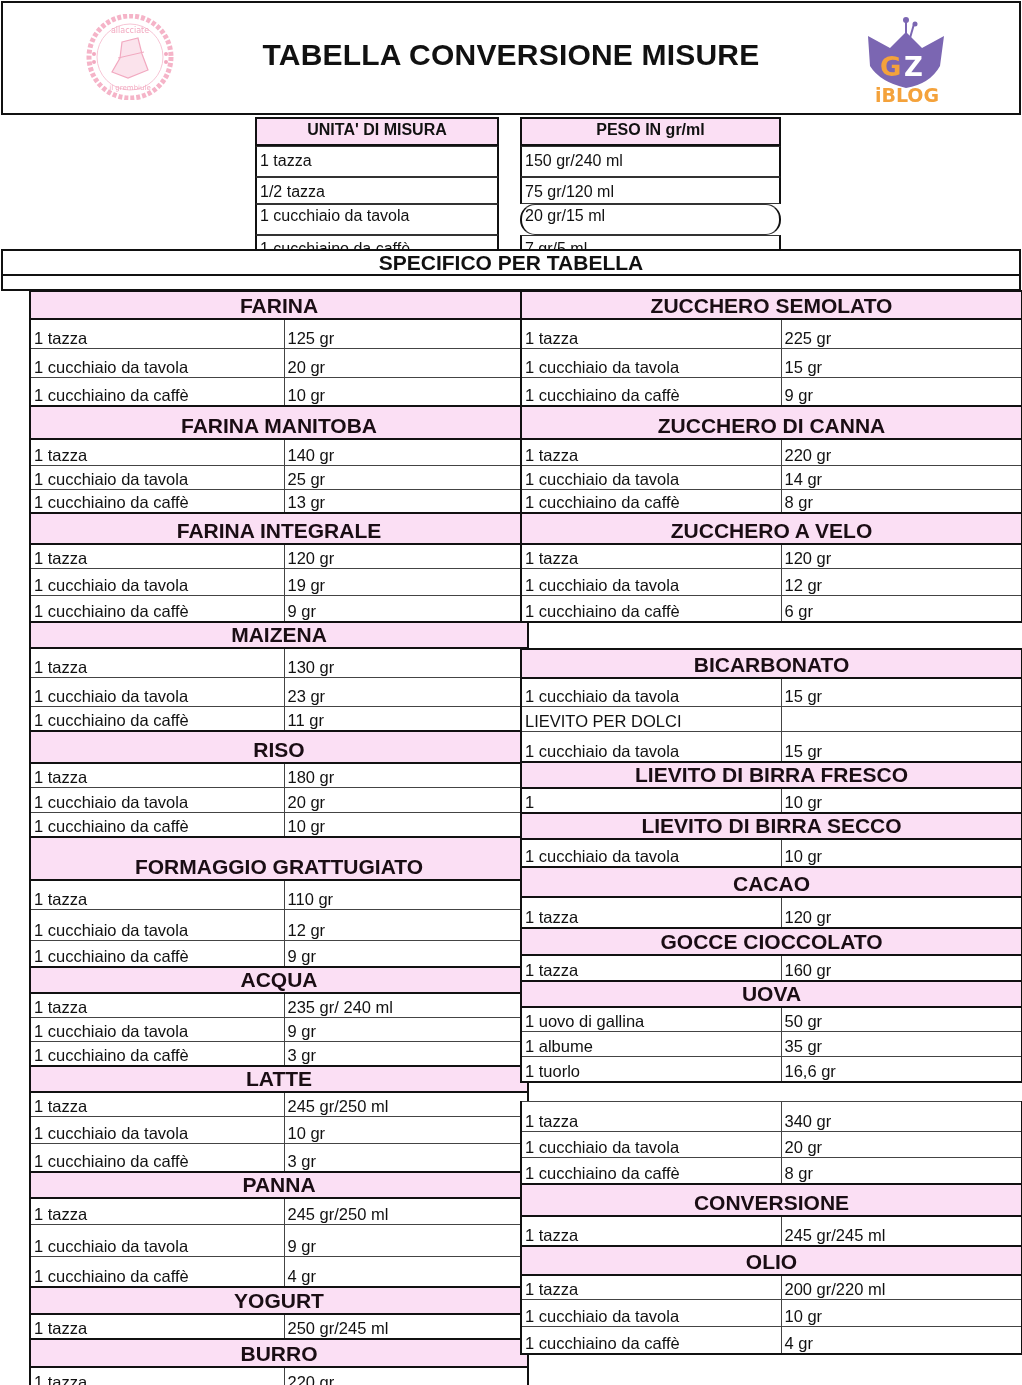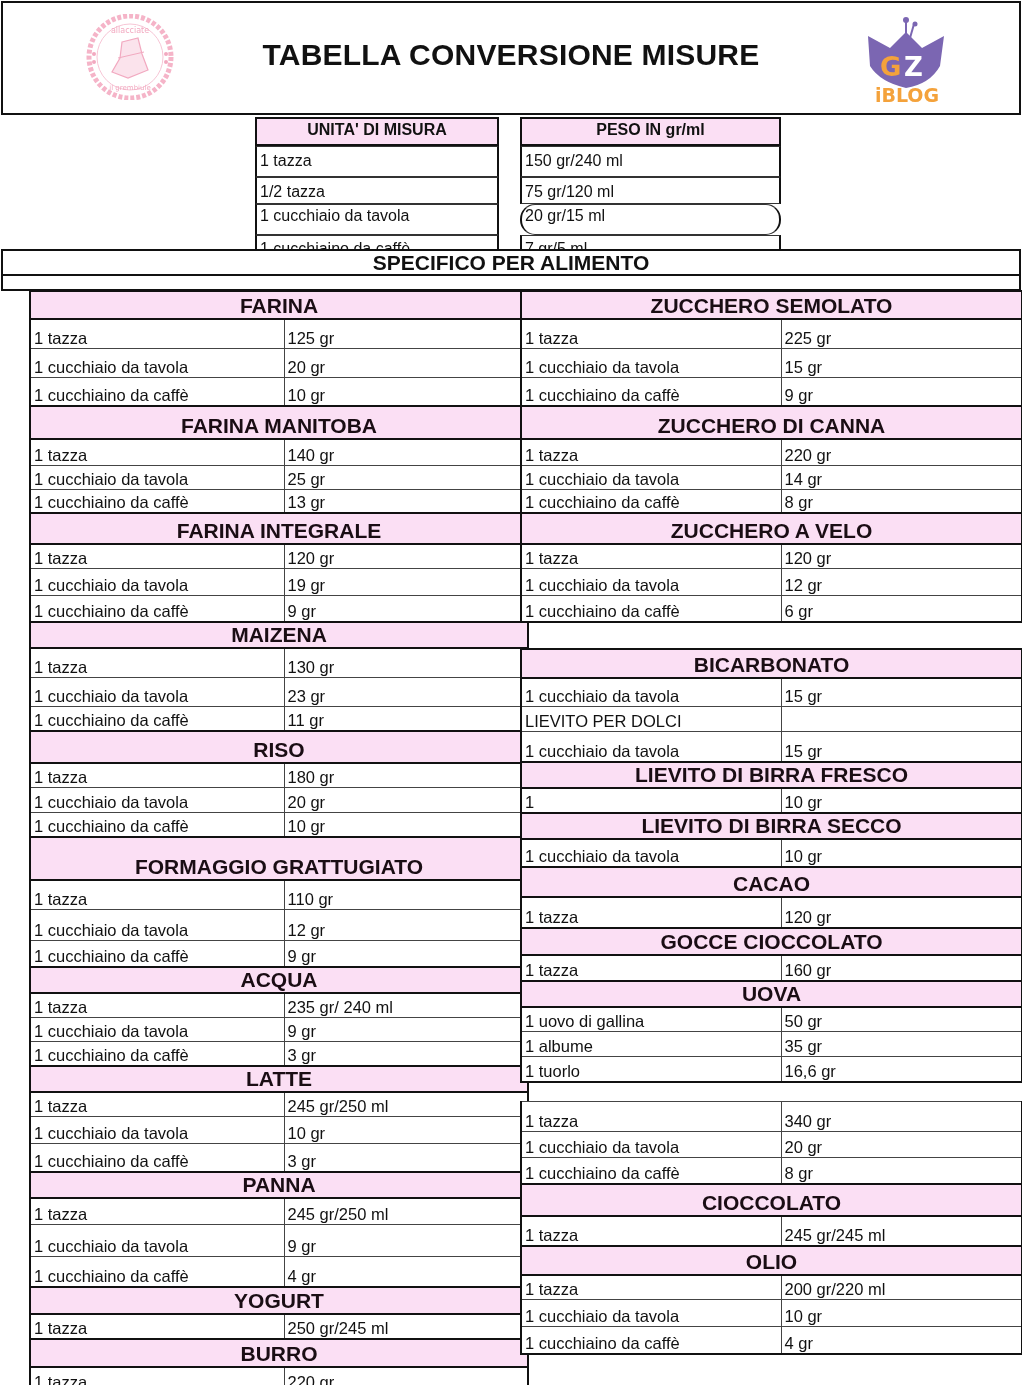--- a/index.html
+++ b/index.html
@@ -66,21 +66,21 @@
   <div class="cell" style="height:24px; line-height:26px;">1 cucchiaino da caffè</div>
 </div>
 <div class="abs" style="left:520px; top:117px; width:261px;">
   <div class="hdr" style="height:25px;">PESO IN gr/ml</div>
   <div class="cell" style="height:29px; line-height:27px;">150 gr/240 ml</div>
   <div class="cell" style="height:25px; line-height:27px;">75 gr/120 ml</div>
   <div class="cell" style="height:29px; line-height:22px;border-radius:15px;">20 gr/15 ml</div>
   <div class="cell" style="height:24px; line-height:26px;">7 gr/5 ml</div>
 </div>
 
-<div class="abs spec">SPECIFICO PER ALIMENTO</div>
+<div class="abs spec">SPECIFICO PER TABELLA</div>
 <div class="abs spec-gap"></div>
 
 <table class="food" style="left:1px; top:290px; width:498px;margin-left:28px;">
   <colgroup>
       <col style="width:254px">
       <col style="width:244px">
     </colgroup>
 
   <tbody>
       <tr class="h" style="height:28px">
@@ -378,21 +378,21 @@
       </tr>
   <tr style="height:26px">
         <td class="k">1 cucchiaio da tavola</td>
         <td class="v">20 gr</td>
       </tr>
   <tr style="height:26px">
         <td class="k">1 cucchiaino da caffè</td>
         <td class="v">8 gr</td>
       </tr>
   <tr class="h" style="height:32px">
-        <td colspan="2">CIOCCOLATO</td>
+        <td colspan="2">CONVERSIONE</td>
       </tr>
   <tr style="height:30px">
         <td class="k">1 tazza</td>
         <td class="v">245 gr/245 ml</td>
       </tr>
   <tr class="h" style="height:29px">
         <td colspan="2">OLIO</td>
       </tr>
   <tr style="height:25px">
         <td class="k">1 tazza</td>

